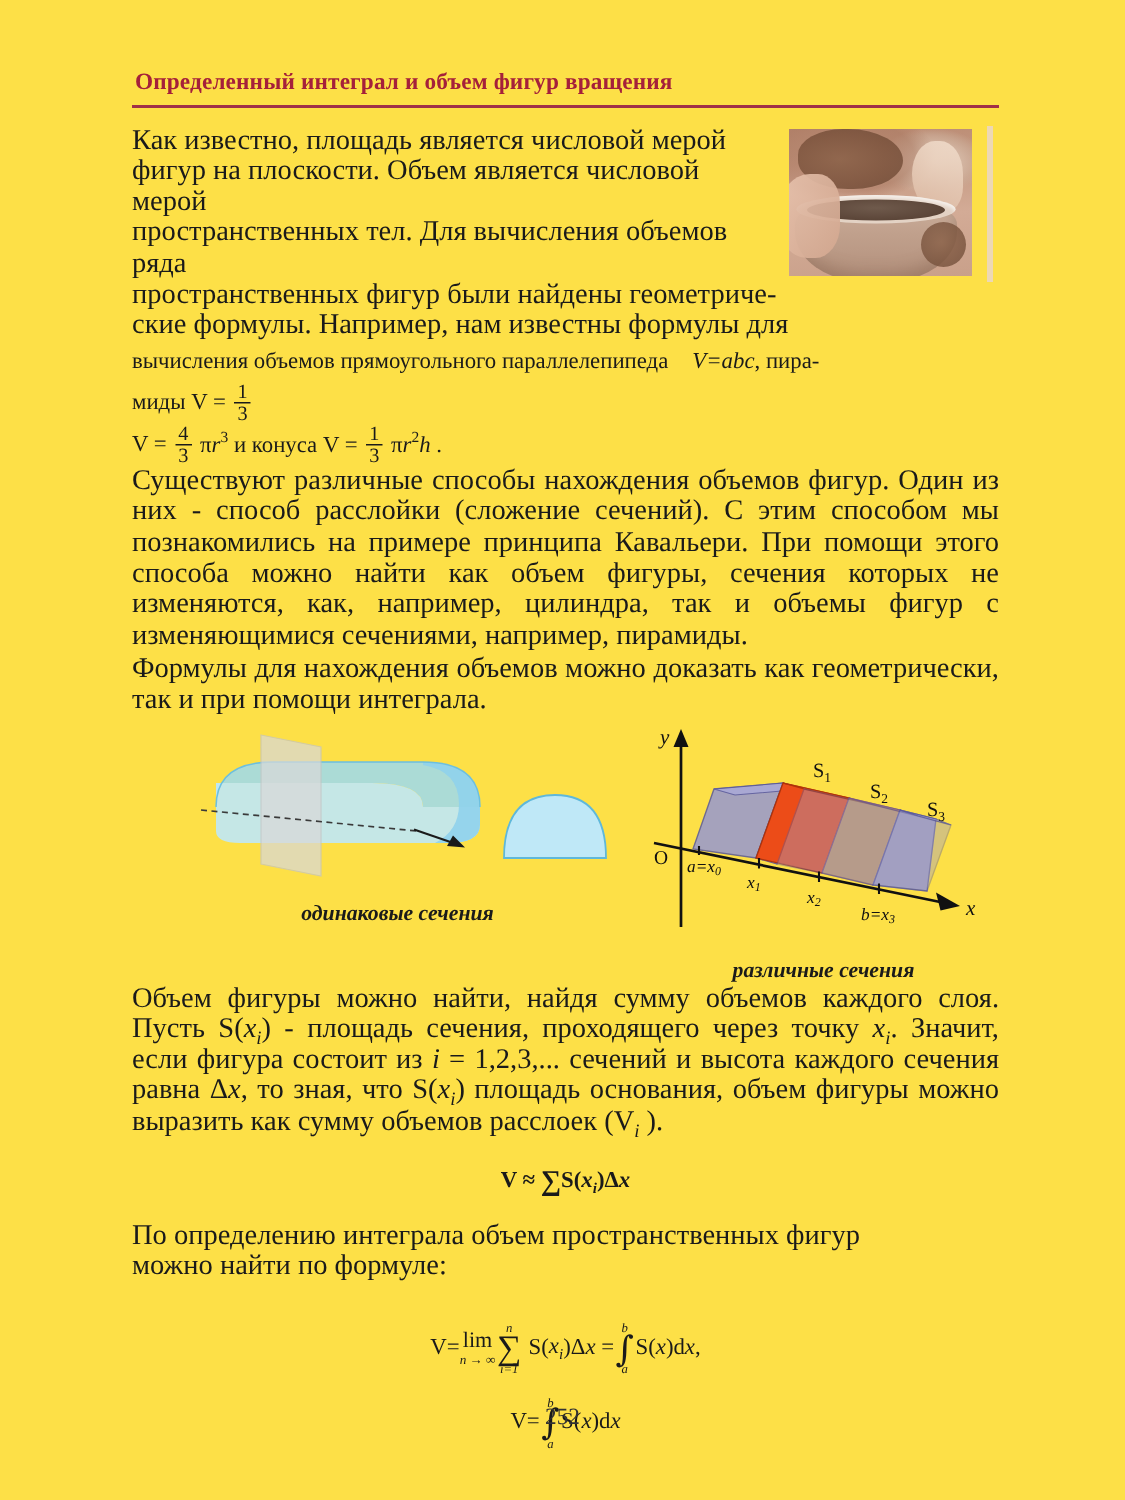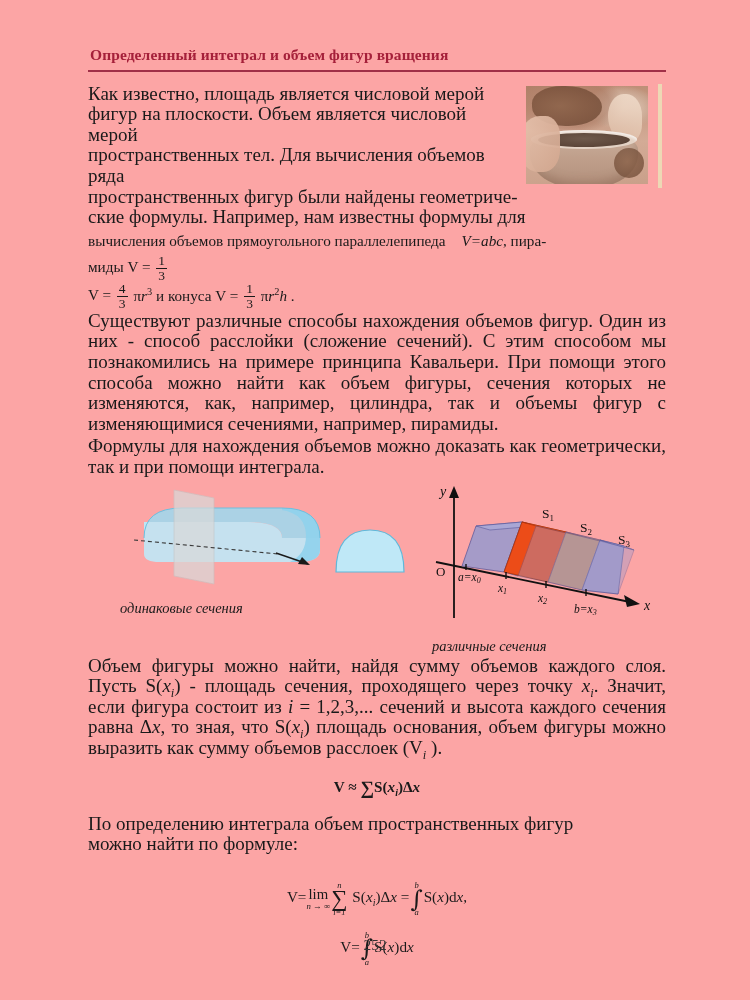--- a/index.html
+++ b/index.html
@@ -13,21 +13,21 @@
     font-family: "Liberation Serif", "DejaVu Serif", serif;
     color: #1a1a1a;
     position: relative;
     overflow: hidden;
   }
   .page {
     position: absolute;
     left: 0; top: 0;
     width: 750px;
     height: 1000px;
-    background: #fca5a5;
+    background: #fde047;
   }
   .content {
     position: absolute;
     left: 88px;
     top: 46px;
     width: 578px;
   }
 
   
   .title {
@@ -181,23 +181,24 @@
     top: 0px;
     width: 280px;
   }
   .fig-right {
     position: absolute;
     left: 330px;
     top: -2px;
     width: 248px;
   }
   .fig-caption {
-    font-weight: normal;
+    font-weight: bold;
     font-style: italic;
     font-size: 14.5px;
+    text-align: center;
     margin-top: 2px;
   }
   .cap-left { margin-left: -10px; }
   .cap-right { margin-left: 14px; }
 
   
   .display {
     text-align: center;
     font-size: 15.2px;
     margin: 0;

